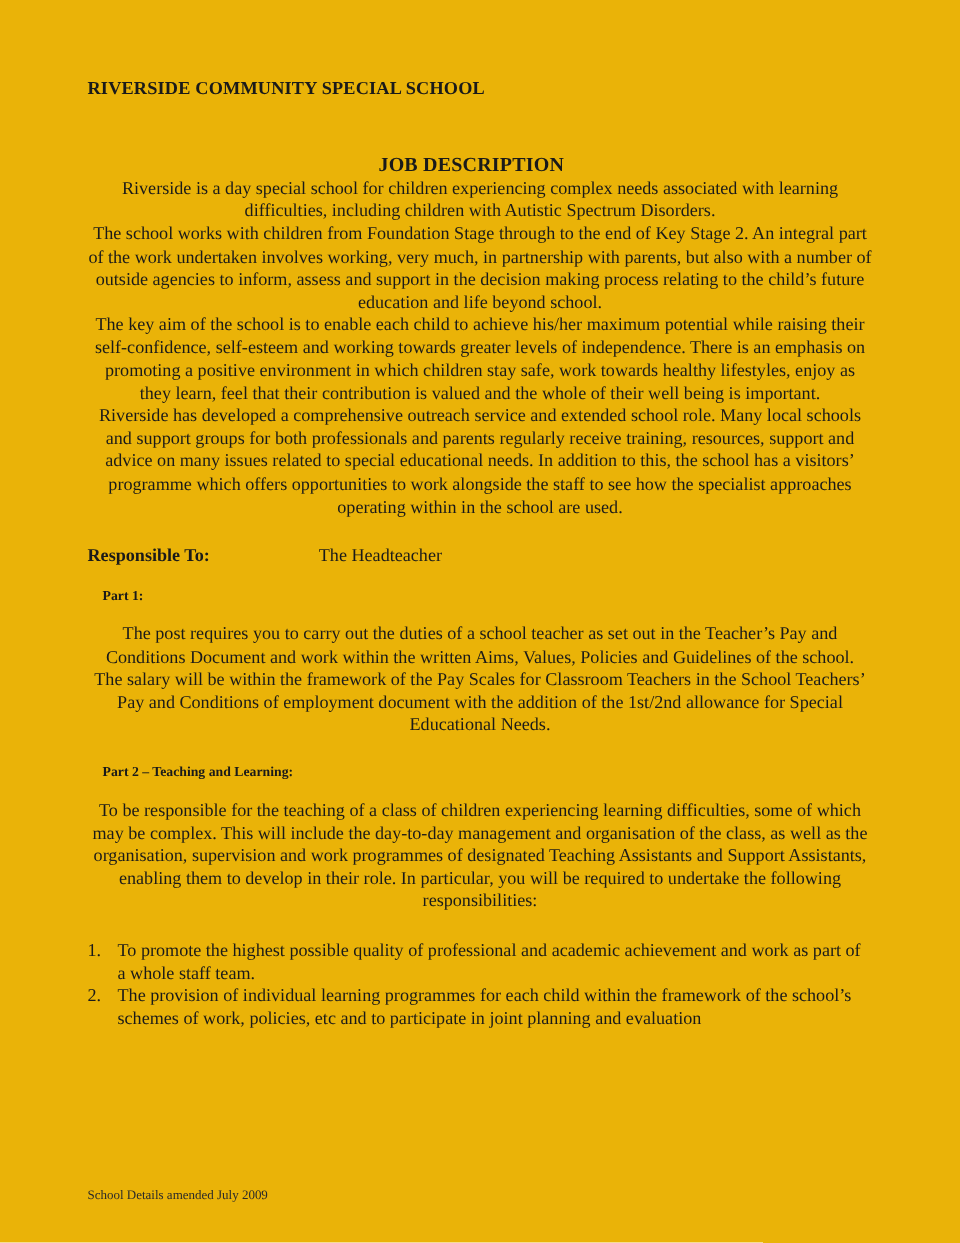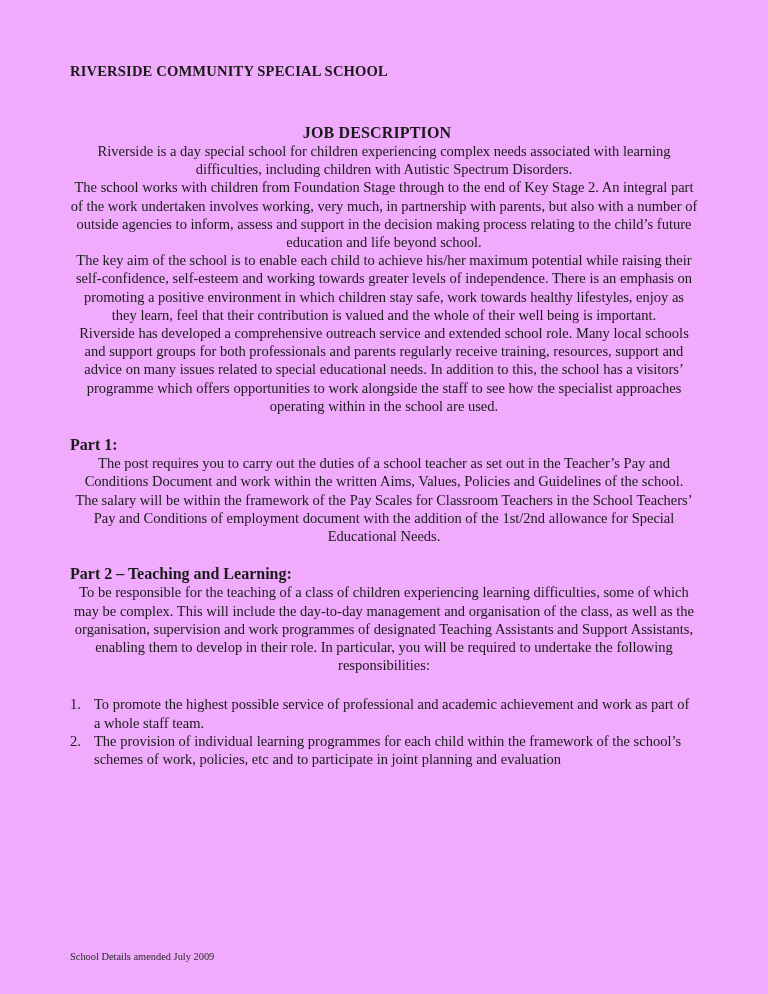--- a/index.html
+++ b/index.html
@@ -4,21 +4,21 @@
 <style>
   html, body {
     margin: 0;
     padding: 0;
     background: #ffffff;
   }
   .page {
     position: relative;
     width: 768px;
     height: 994px;
-    background: #f0abfc;
+    background: #eab308;
     font-family: "Liberation Serif", "DejaVu Serif", serif;
     color: #1a1a1a;
     overflow: hidden;
     box-sizing: border-box;
   }
   .content {
     position: absolute;
     left: 70px;
     top: 62px;
     width: 628px;
@@ -64,23 +64,23 @@
     width: 185px;
     flex: 0 0 185px;
   }
   .field-value {
     font-size: 14.5px;
   }
   .field-value.bold { font-weight: bold; }
 
   .section-heading {
     font-weight: bold;
-    font-size: 16px;
+    font-size: 11px;
     line-height: 18.2px;
-    margin: 0;
+    margin: 12px;
   }
   .heading-part1 { margin-top: 10px; }
   .heading-part2 { margin-top: 20px; }
 
   ol.resp-list {
     margin: 21px 0 0 0;
     padding: 0;
     list-style: none;
     font-size: 14.5px;
     line-height: 18.2px;
@@ -120,33 +120,37 @@
     <h1 class="school-title">RIVERSIDE COMMUNITY SPECIAL SCHOOL</h1>
 
     <h2 class="doc-title">JOB DESCRIPTION</h2>
 
     <p class="body-para first-para">Riverside is a day special school for children experiencing complex needs associated with learning difficulties, including children with Autistic Spectrum Disorders.</p>
     <p class="body-para gap-para">The school works with children from Foundation Stage through to the end of Key Stage 2.  An integral part of the work undertaken involves working, very much, in partnership with parents, but also with a number of outside agencies to inform, assess and support in the decision making process relating to the child’s future education and life beyond school.</p>
     <p class="body-para gap-para">The key aim of the school is to enable each child to achieve his/her maximum potential while raising their self-confidence, self-esteem and working towards greater levels of independence. There is an emphasis on promoting a positive environment in which children stay safe, work towards healthy lifestyles, enjoy as they learn, feel that their contribution is valued and the whole of their well being is important.</p>
     <p class="body-para gap-para">Riverside has developed a comprehensive outreach service and extended school role.  Many local schools and support groups for both professionals and parents regularly receive training, resources, support and advice on many issues related to special educational needs.  In addition to this, the school has a visitors’ programme which offers opportunities to work alongside the staff to see how the specialist approaches operating within in the school are used.</p>
 
     <div class="fields">
+      <div class="field-row">
+        <span class="field-label">Responsible To:</span>
+        <span class="field-value">The Headteacher</span>
+      </div>
     </div>
 
     <h3 class="section-heading heading-part1">Part 1:</h3>
     <p class="body-para gap-para">The post requires you to carry out the duties of a school teacher as set out in the Teacher’s Pay and Conditions Document and work within the written Aims, Values, Policies and Guidelines of the school.</p>
     <p class="body-para gap-para">The salary will be within the framework of the Pay Scales for Classroom Teachers in the School Teachers’ Pay and Conditions of employment document with the addition of the 1st/2nd allowance for Special Educational Needs.</p>
 
     <h3 class="section-heading heading-part2">Part 2 – Teaching and Learning:</h3>
     <p class="body-para gap-para">To be responsible for the teaching of a class of children experiencing learning difficulties, some of which may be complex.  This will include the day-to-day management and organisation of the class, as well as the organisation, supervision and work programmes of designated Teaching Assistants and Support Assistants, enabling them to develop in their role.  In particular, you will be required to undertake the following responsibilities:</p>
 
     <ol class="resp-list">
       <li>
         <span class="num">1.</span>
-        <span class="item-text">To promote the highest possible service of professional and academic achievement and work as part of a whole staff team.</span>
+        <span class="item-text">To promote the highest possible quality of professional and academic achievement and work as part of a whole staff team.</span>
       </li>
       <li>
         <span class="num">2.</span>
         <span class="item-text">The provision of individual learning programmes for each child within the framework of the school’s schemes of work, policies, etc and to participate in joint planning and evaluation</span>
       </li>
     </ol>
 
   </div>
 
   <div class="footer">School Details amended July 2009</div>

